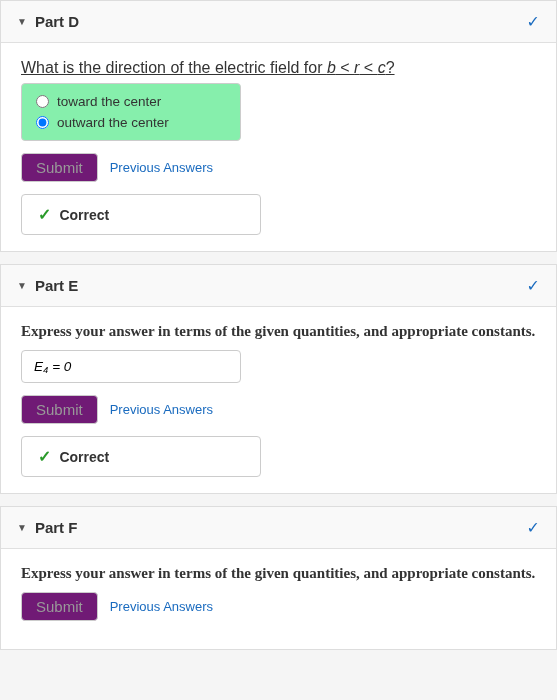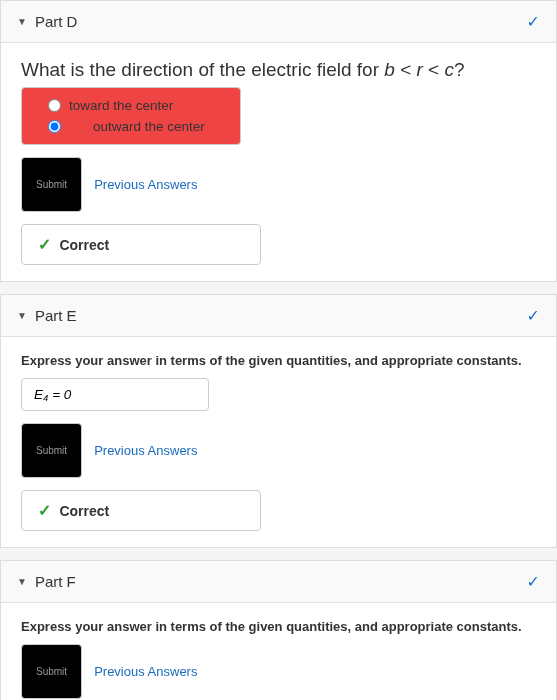--- a/index.html
+++ b/index.html
@@ -28,102 +28,103 @@
 
     .part-header .chevron {
       font-size: 10px;
       color: #555;
       margin-right: 8px;
       cursor: pointer;
     }
 
     .part-title {
       font-size: 15px;
-      font-weight: normal;
+      font-weight: bold;
       color: #333;
     }
 
     .part-check {
       position: absolute;
       right: 16px;
       color: #1a6bbf;
       font-size: 16px;
     }
 
     .part-body {
       padding: 16px 20px;
     }
 
     .question-text {
-      font-size: 19px;
+      font-size: 16px;
       margin-bottom: 6px;
       color: #333;
+      text-decoration: underline;
     }
 
     .question-text em {
       font-style: italic;
     }
 
     .express-note {
       font-weight: bold;
-      font-size: 13px;
+      font-size: 15px;
       margin-bottom: 10px;
       color: #333;
+      font-family: Liberation Serif, serif;
     }
 
     .radio-group {
       border: 1px solid #ccc;
       border-radius: 4px;
-      padding: 10px 26px;
-      margin-bottom: 12px;
-      background: #ef4444;
+      padding: 10px 14px;
+      margin-bottom: 12px;
+      background: #86efac;
       display: inline-block;
       min-width: 220px;
     }
 
     .radio-option {
       display: flex;
       align-items: center;
       margin-bottom: 6px;
       font-size: 13.5px;
     }
 
     .radio-option:last-child {
       margin-bottom: 0;
-      gap: 24px;
     }
 
     .radio-option input[type="radio"] {
       margin-right: 8px;
     }
 
     .answer-input {
       border: 1px solid #ccc;
       border-radius: 4px;
       padding: 8px 12px;
       font-size: 13.5px;
-      width: 188px;
+      width: 220px;
       margin-bottom: 12px;
       background: #fff;
       font-style: italic;
     }
 
     .action-row {
       display: flex;
       align-items: center;
       gap: 12px;
       margin-bottom: 12px;
     }
 
     .submit-btn {
-      background: #000000;
-      border: 1px solid #ccc;
-      border-radius: 4px;
-      padding: 21px 14px;
-      font-size: 10px;
+      background: #701a75;
+      border: 1px solid #ccc;
+      border-radius: 4px;
+      padding: 5px 14px;
+      font-size: 15px;
       color: #999;
       cursor: default;
     }
 
     .prev-answers-link {
       color: #1a6bbf;
       font-size: 13px;
       text-decoration: none;
       cursor: pointer;
     }

